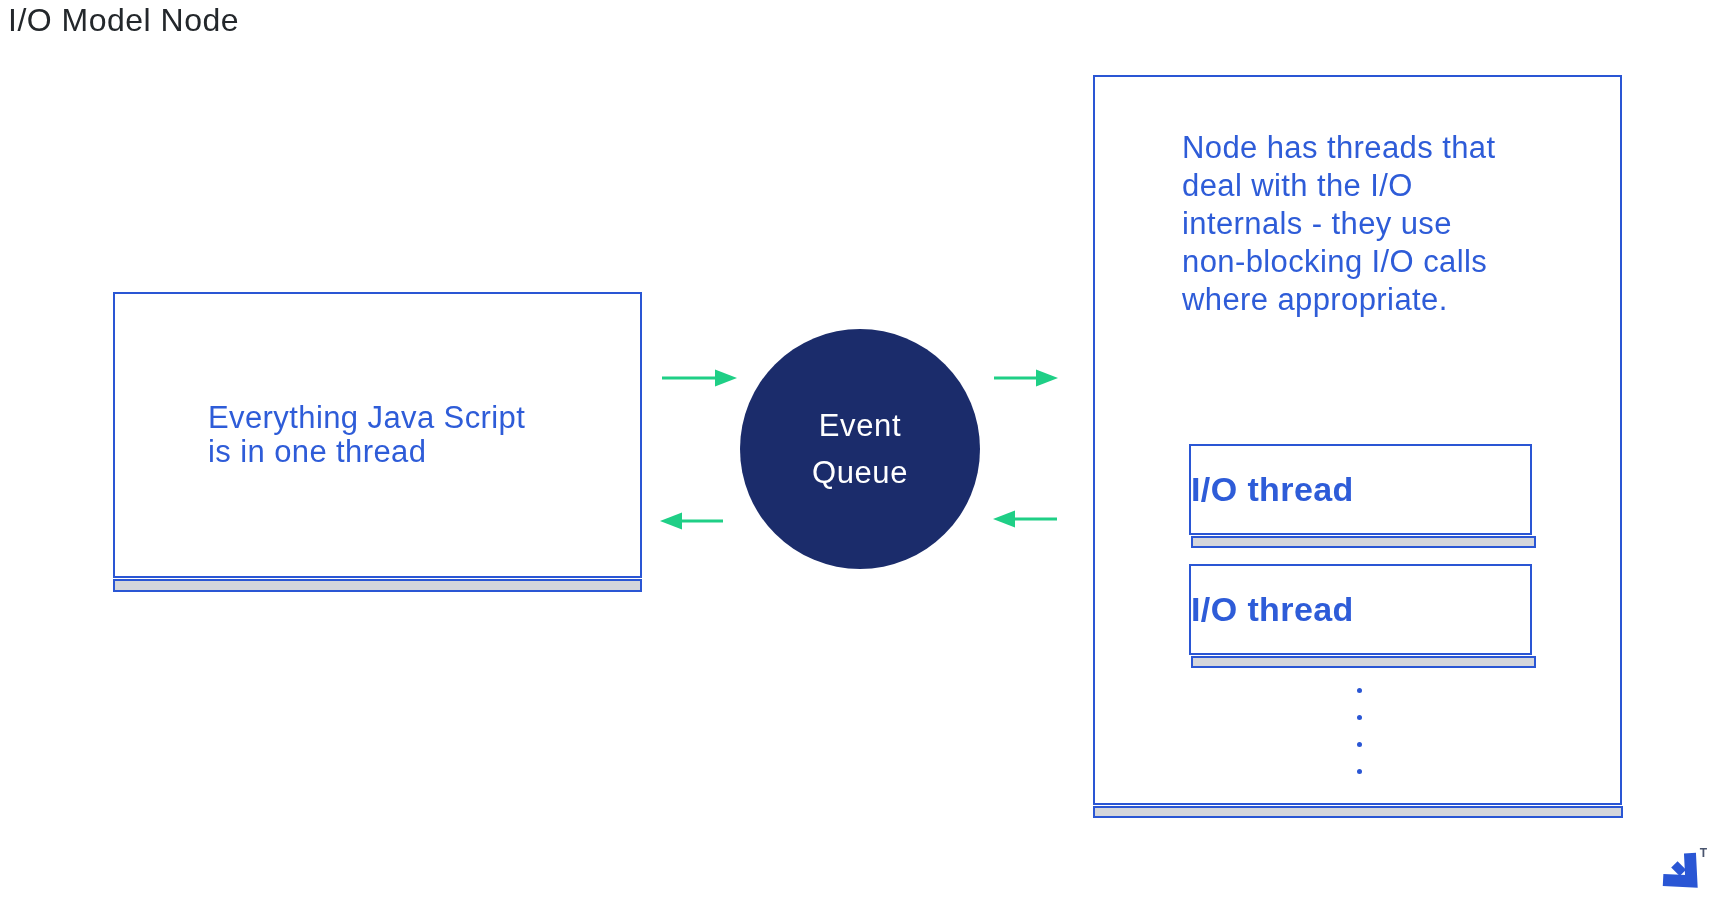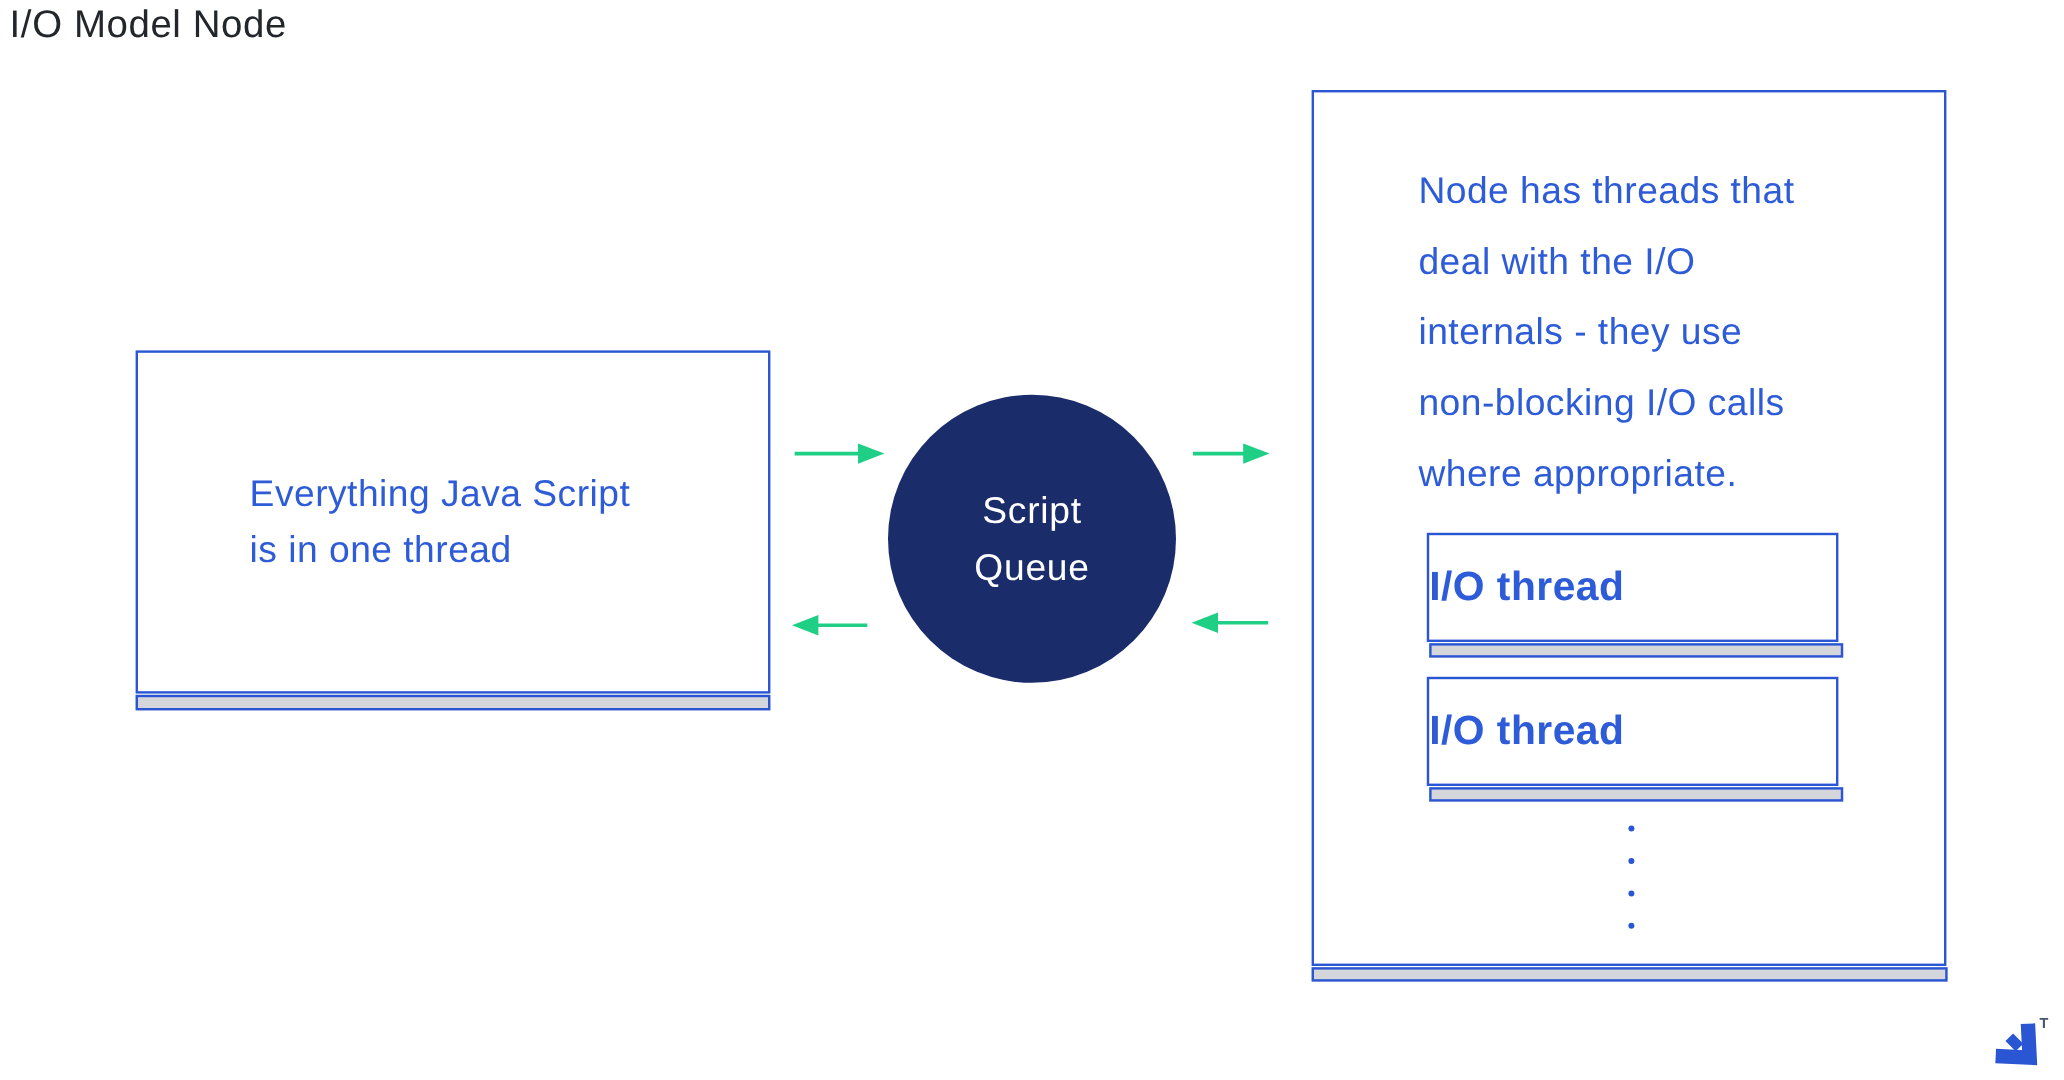--- a/index.html
+++ b/index.html
@@ -22,21 +22,21 @@
   }
   .shadow-strip{
     position:absolute;box-sizing:border-box;
     background:var(--strip_gray,#d4d6db);
     border:2px solid var(--accent_blue,#2a56d4);
   }
   
   .main-box{left:113px;top:292px;width:529px;height:286px;display:flex;align-items:center;}
   .main-box .box-text{
     margin:0;padding-left:93px;
-    font-size:31px;line-height:46px;letter-spacing:.4px;
+    font-size:31px;line-height:34px;letter-spacing:.4px;
     color:var(--text_blue,#2e5cd8);white-space:pre-line;
   }
   .main-strip{left:113px;top:579px;width:529px;height:13px;}
   
   .event-circle{
     position:absolute;left:740px;top:329px;width:240px;height:240px;
     border-radius:50%;background:var(--navy,#1b2c6b);
     display:flex;align-items:center;justify-content:center;text-align:center;
   }
   .event-circle .circle-text{
@@ -44,21 +44,21 @@
     letter-spacing:.6px;white-space:pre-line;
   }
   
   .arrow{position:absolute;display:block;}
   .arrow line{stroke:var(--green,#1fcf86);stroke-width:3;}
   .arrow polygon{fill:var(--green,#1fcf86);}
   
   .io-box{left:1093px;top:75px;width:529px;height:730px;}
   .io-desc{
     position:absolute;left:87px;top:52px;margin:0;
-    font-size:31px;line-height:59px;letter-spacing:.4px;
+    font-size:31px;line-height:38px;letter-spacing:.4px;
     color:var(--text_blue,#2e5cd8);white-space:pre-line;
   }
   .thread-box{
     position:absolute;box-sizing:border-box;width:343px;height:91px;
     background:#fff;border:2px solid var(--accent_blue,#2a56d4);
     display:flex;align-items:center;justify-content:flex-start;
   }
   .thread-box .thread-label{
     margin:0;font-size:34px;font-weight:700;letter-spacing:.4px;
     color:var(--text_blue,#2e5cd8);
@@ -99,21 +99,21 @@
   <svg class="arrow" style="left:662px;top:368px;" width="75" height="20">
     <line x1="0" y1="10" x2="56" y2="10"></line>
     <polygon points="53,1.5 75,10 53,18.5"></polygon>
   </svg>
   <svg class="arrow" style="left:660px;top:511px;" width="63" height="20">
     <polygon points="22,1.5 0,10 22,18.5"></polygon>
     <line x1="19" y1="10" x2="63" y2="10"></line>
   </svg>
 
   <div class="event-circle">
-    <p class="circle-text">Script
+    <p class="circle-text">Event
 Queue</p>
   </div>
 
   <svg class="arrow" style="left:994px;top:368px;" width="64" height="20">
     <line x1="0" y1="10" x2="45" y2="10"></line>
     <polygon points="42,1.5 64,10 42,18.5"></polygon>
   </svg>
   <svg class="arrow" style="left:993px;top:509px;" width="64" height="20">
     <polygon points="22,1.5 0,10 22,18.5"></polygon>
     <line x1="19" y1="10" x2="64" y2="10"></line>

